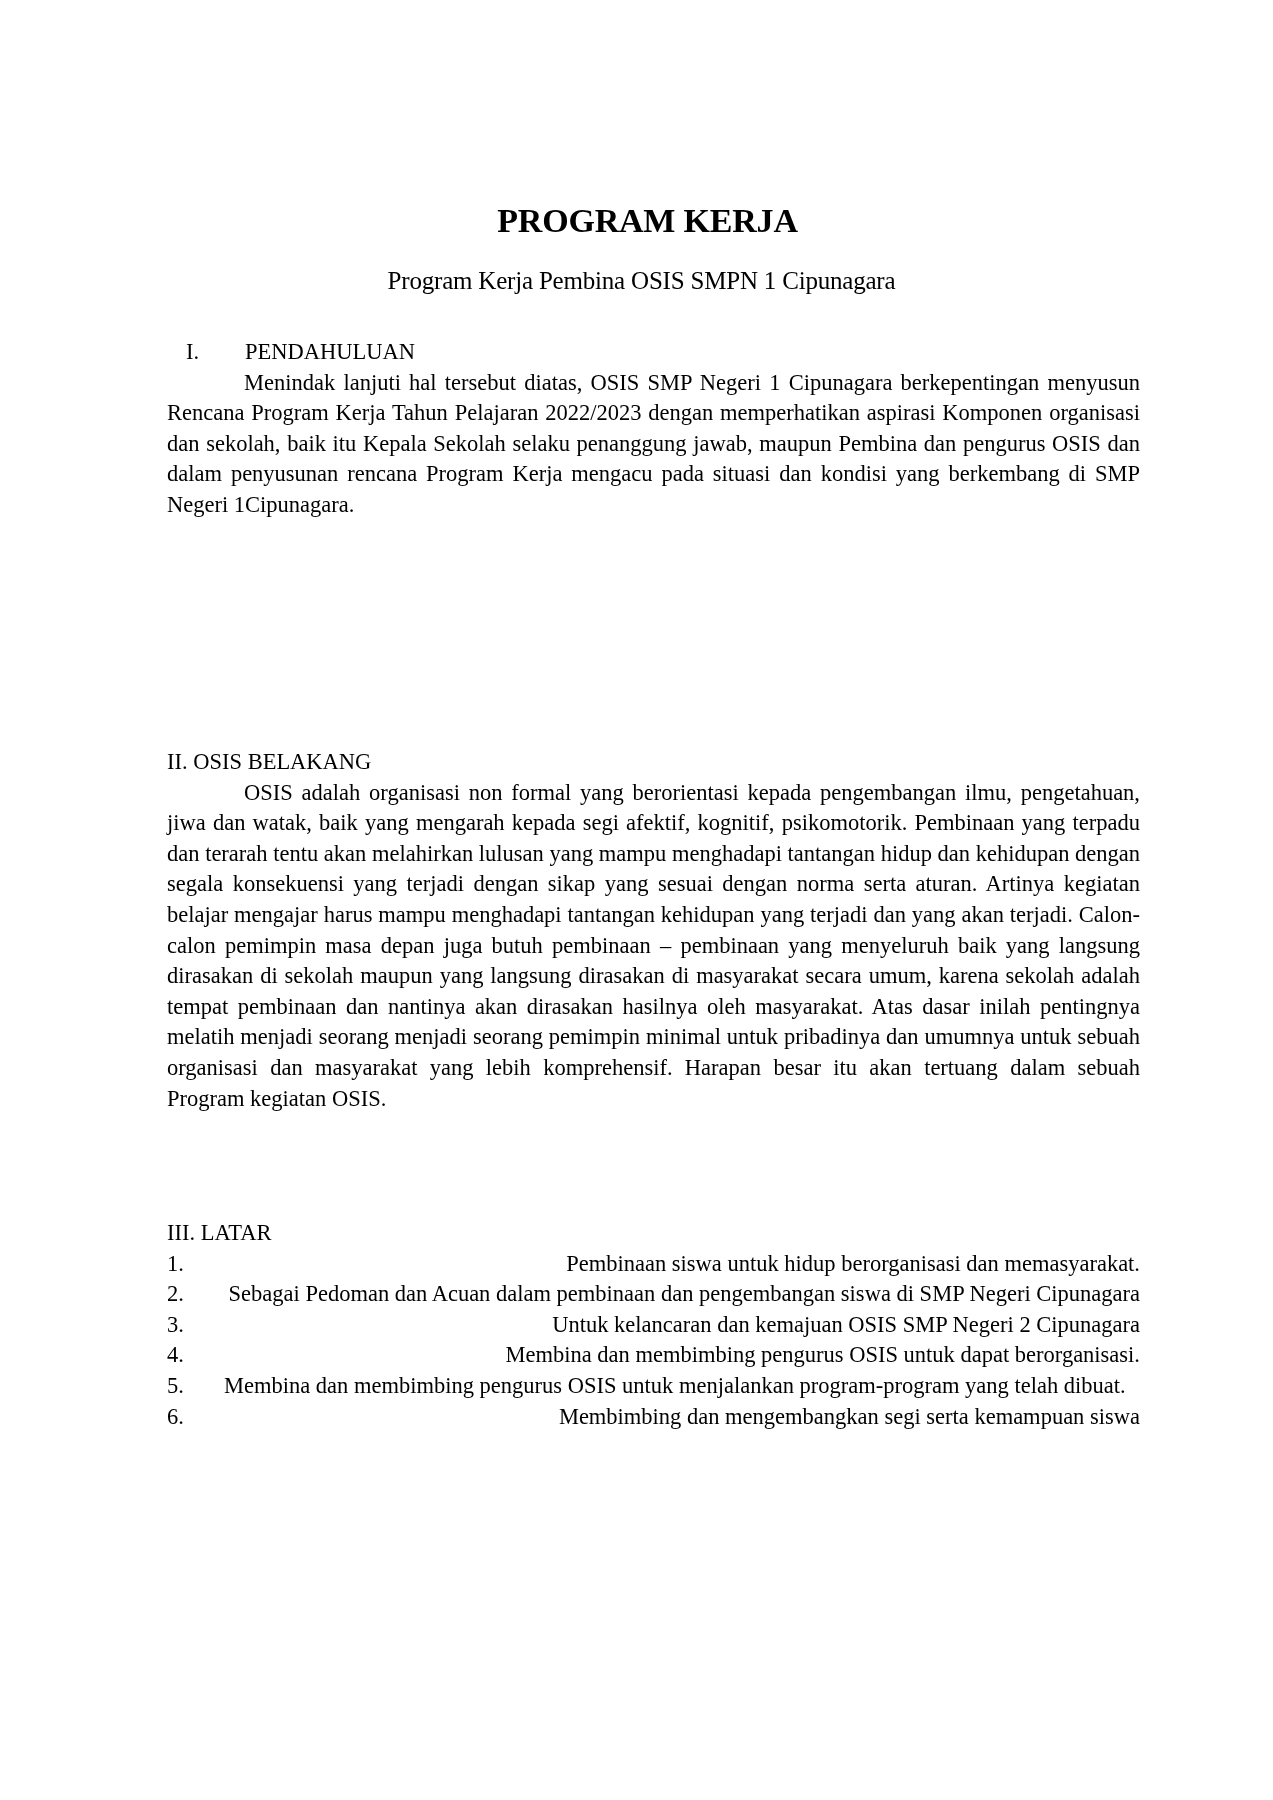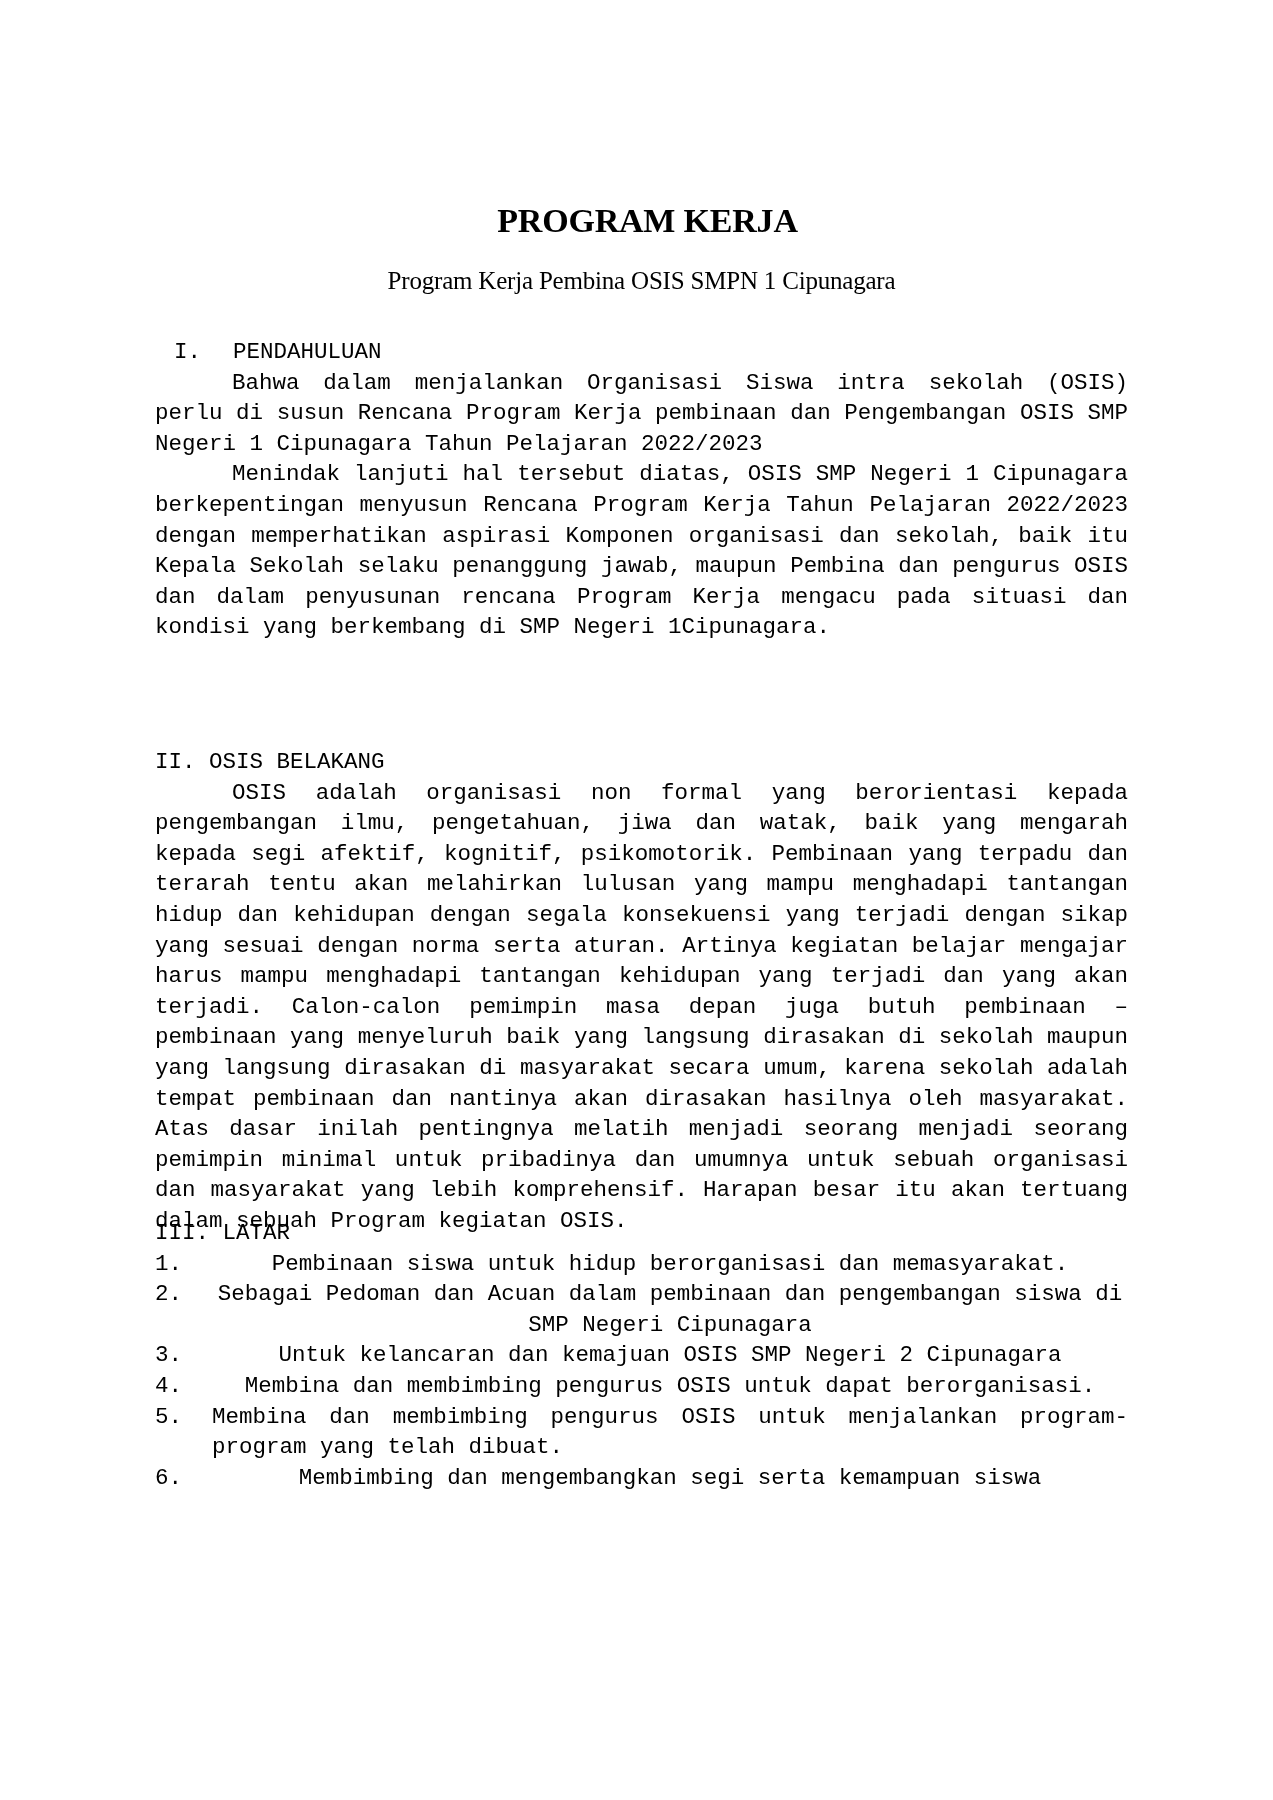--- a/index.html
+++ b/index.html
@@ -38,25 +38,24 @@
     left: 0;
     width: 973px;
     text-align: center;
     font-weight: normal;
     font-size: 25px;
     letter-spacing: -0.2px;
     margin: 0;
   }
   .body-text {
     position: absolute;
-    left: 0;
+    left: 12px;
     width: 973px;
     font-size: 22.5px;
     line-height: 30.6px;
-    font-family: Liberation Mono, monospace;
   }
   .heading {
     margin: 0;
     font-weight: normal;
     font-size: 22.5px;
     line-height: 30.6px;
   }
   .heading-roman {
     display: inline-block;
     width: 59px;
@@ -77,39 +76,38 @@
   }
   ol.goals li {
     display: flex;
     align-items: flex-start;
   }
   .num {
     flex: 0 0 57px;
   }
   .goal-text {
     flex: 1 1 auto;
-    text-align: center;
+    text-align: right;
   }
   .goal-text.justify-last {
     text-align: justify;
   }
 </style>
 </head>
 <body>
 
 <div class="page">
 
   <h1 class="title">PROGRAM KERJA</h1>
   <h2 class="subtitle">Program Kerja Pembina OSIS SMPN 1 Cipunagara</h2>
 
   <section class="body-text sec-1">
     <h3 class="heading">
       <span class="heading-roman">I.</span><span>PENDAHULUAN</span>
     </h3>
-    <p>Bahwa dalam menjalankan Organisasi Siswa intra sekolah (OSIS) perlu di susun Rencana Program Kerja pembinaan dan Pengembangan OSIS SMP Negeri 1 Cipunagara Tahun Pelajaran 2022/2023</p>
     <p>Menindak lanjuti hal tersebut diatas, OSIS SMP Negeri 1 Cipunagara berkepentingan menyusun Rencana Program Kerja Tahun Pelajaran 2022/2023 dengan memperhatikan aspirasi Komponen organisasi dan sekolah, baik itu Kepala Sekolah selaku penanggung jawab, maupun Pembina dan pengurus OSIS dan dalam penyusunan rencana Program Kerja mengacu pada situasi dan kondisi yang berkembang di SMP Negeri 1Cipunagara.</p>
   </section>
 
   <section class="body-text sec-2">
     <h3 class="heading">II. OSIS BELAKANG</h3>
     <p>OSIS adalah organisasi non formal yang berorientasi kepada pengembangan ilmu, pengetahuan, jiwa dan watak, baik yang mengarah kepada segi afektif, kognitif, psikomotorik. Pembinaan yang terpadu dan terarah tentu akan melahirkan lulusan yang mampu menghadapi tantangan hidup dan kehidupan dengan segala konsekuensi yang terjadi dengan sikap yang sesuai dengan norma serta aturan. Artinya kegiatan belajar mengajar harus mampu menghadapi tantangan kehidupan yang terjadi dan yang akan terjadi. Calon-calon pemimpin masa depan juga butuh pembinaan – pembinaan yang menyeluruh baik yang langsung dirasakan di sekolah maupun yang langsung dirasakan di masyarakat secara umum, karena sekolah adalah tempat pembinaan dan nantinya akan dirasakan hasilnya oleh masyarakat. Atas dasar inilah pentingnya melatih menjadi seorang menjadi seorang pemimpin minimal untuk pribadinya dan umumnya untuk sebuah organisasi dan masyarakat yang lebih komprehensif. Harapan besar itu akan tertuang dalam sebuah Program kegiatan OSIS.</p>
   </section>
 
   <section class="body-text sec-3">
     <h3 class="heading">III. LATAR</h3>

